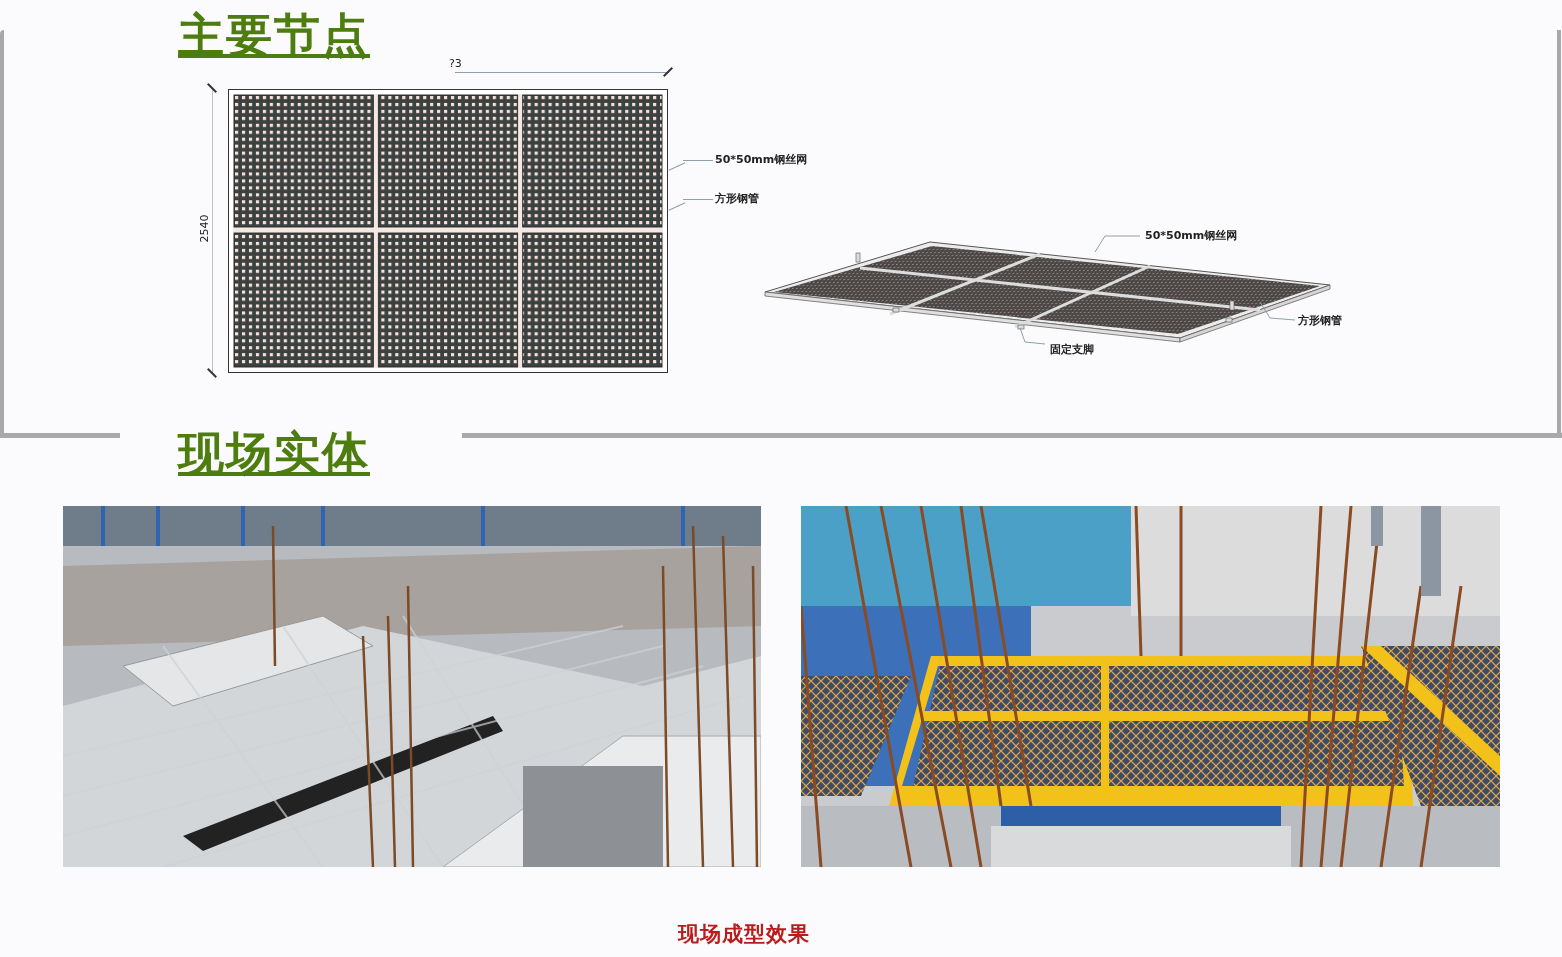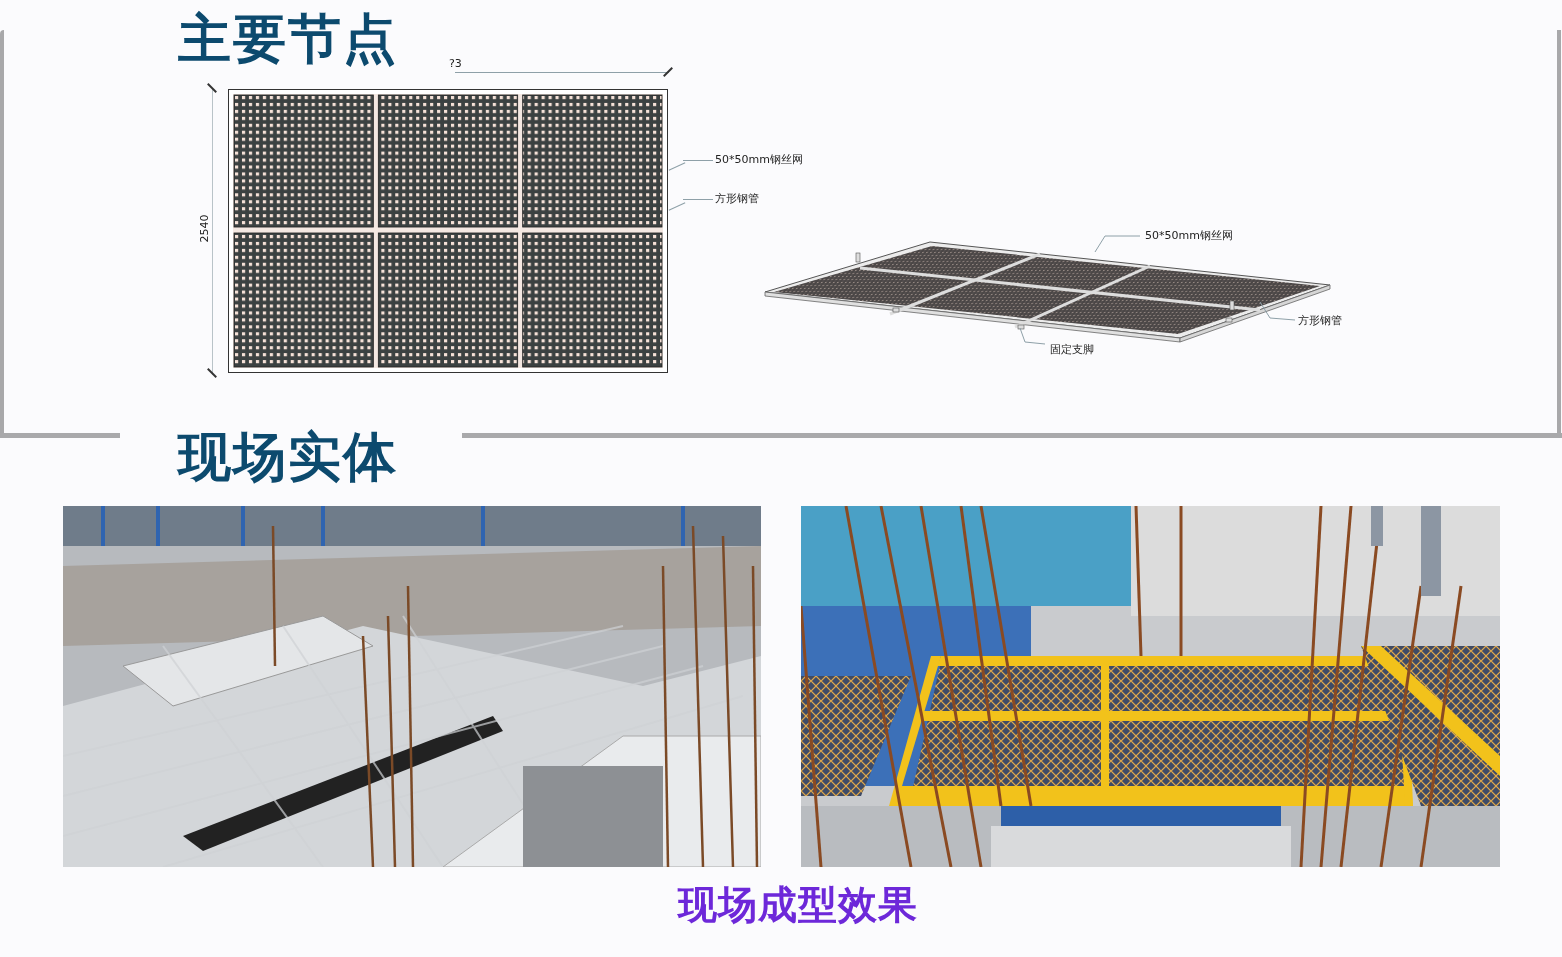--- a/index.html
+++ b/index.html
@@ -8,52 +8,53 @@
     background:#fbfbfd;
     font-family:"DejaVu Sans", "Liberation Sans", sans-serif;
     color:#111;
   }
   .frame-left-top { position:absolute; left:0; top:30px; width:4px; height:404px; background:#a8a8aa; border-top-left-radius:4px; }
   .frame-right-top { position:absolute; left:1557px; top:30px; width:4px; height:404px; background:#a8a8aa; }
   .rule-left { position:absolute; left:0; top:433px; width:120px; height:5px; background:#a9a9ab; }
   .rule-right { position:absolute; left:462px; top:433px; width:1100px; height:5px; background:#a9a9ab; }
 
   .section-title {
-    position:absolute; font-size:53px; font-weight:bold; letter-spacing:2px; line-height:1;
-    color:#0c4a6e;
+    position:absolute; font-size:46px; font-weight:bold; letter-spacing:2px; line-height:1;
+    color:#4d7c0f;
+    text-decoration:underline;
   }
   #title1 { left:178px; top:12px; }
   #title2 { left:178px; top:410px;margin-top:20px; }
 
   
   .plan { position:absolute; left:228px; top:89px; width:440px; height:284px;
     border:1.5px solid #333; background:#fff; box-sizing:border-box; padding:4px; }
 
   .dim-line-h { position:absolute; left:455px; top:72px; width:214px; height:1px; background:#8ea0a8; }
   .dim-tick { position:absolute; width:12px; height:2px; background:#333; transform:rotate(-45deg); }
   .dim-label-top { position:absolute; left:449px; top:57px; font-size:11px; color:#222; }
   .dim-line-v { position:absolute; left:212px; top:89px; width:1px; height:286px; background:#b9c3c8; }
   .dim-label-left { position:absolute; left:190px; top:222px; font-size:11px; color:#222; transform:rotate(-90deg); transform-origin:center; }
 
   .leader { position:absolute; height:1px; background:#8ea0a8; }
-  .callout { position:absolute; font-size:11px; font-weight:normal; color:#222; white-space:nowrap; }
+  .callout { position:absolute; font-size:11px; font-weight:bold; color:#222; white-space:nowrap; }
 
   
   .iso-wrap { position:absolute; left:760px; top:230px; width:600px; height:120px; }
 
   
   .photo { position:absolute; overflow:hidden; }
   #photo1 { left:63px; top:506px; width:698px; height:361px;
     background:
       linear-gradient(180deg, #5577a8 0 5%, #8a8f96 5% 12%, #b9bcc0 12% 100%);
   }
   #photo2 { left:801px; top:506px; width:699px; height:361px;
     background: linear-gradient(180deg,#4ea3c9 0 25%, #c7c9cc 25% 100%);
   }
-  .caption { position:absolute; left:678px; top:878px; font-size:39px; font-weight:bold; letter-spacing:1px; color:#6d28d9; }
+  .caption { position:absolute; left:678px; top:920px; font-size:21px; font-weight:bold; letter-spacing:1px; color:#b91c1c; }
 </style>
 </head>
 <body>
 
 <div class="frame-left-top"></div>
 <div class="frame-right-top"></div>
 <div class="rule-left"></div>
 <div class="rule-right"></div>
 
 <div id="title1" class="section-title">主要节点</div>

